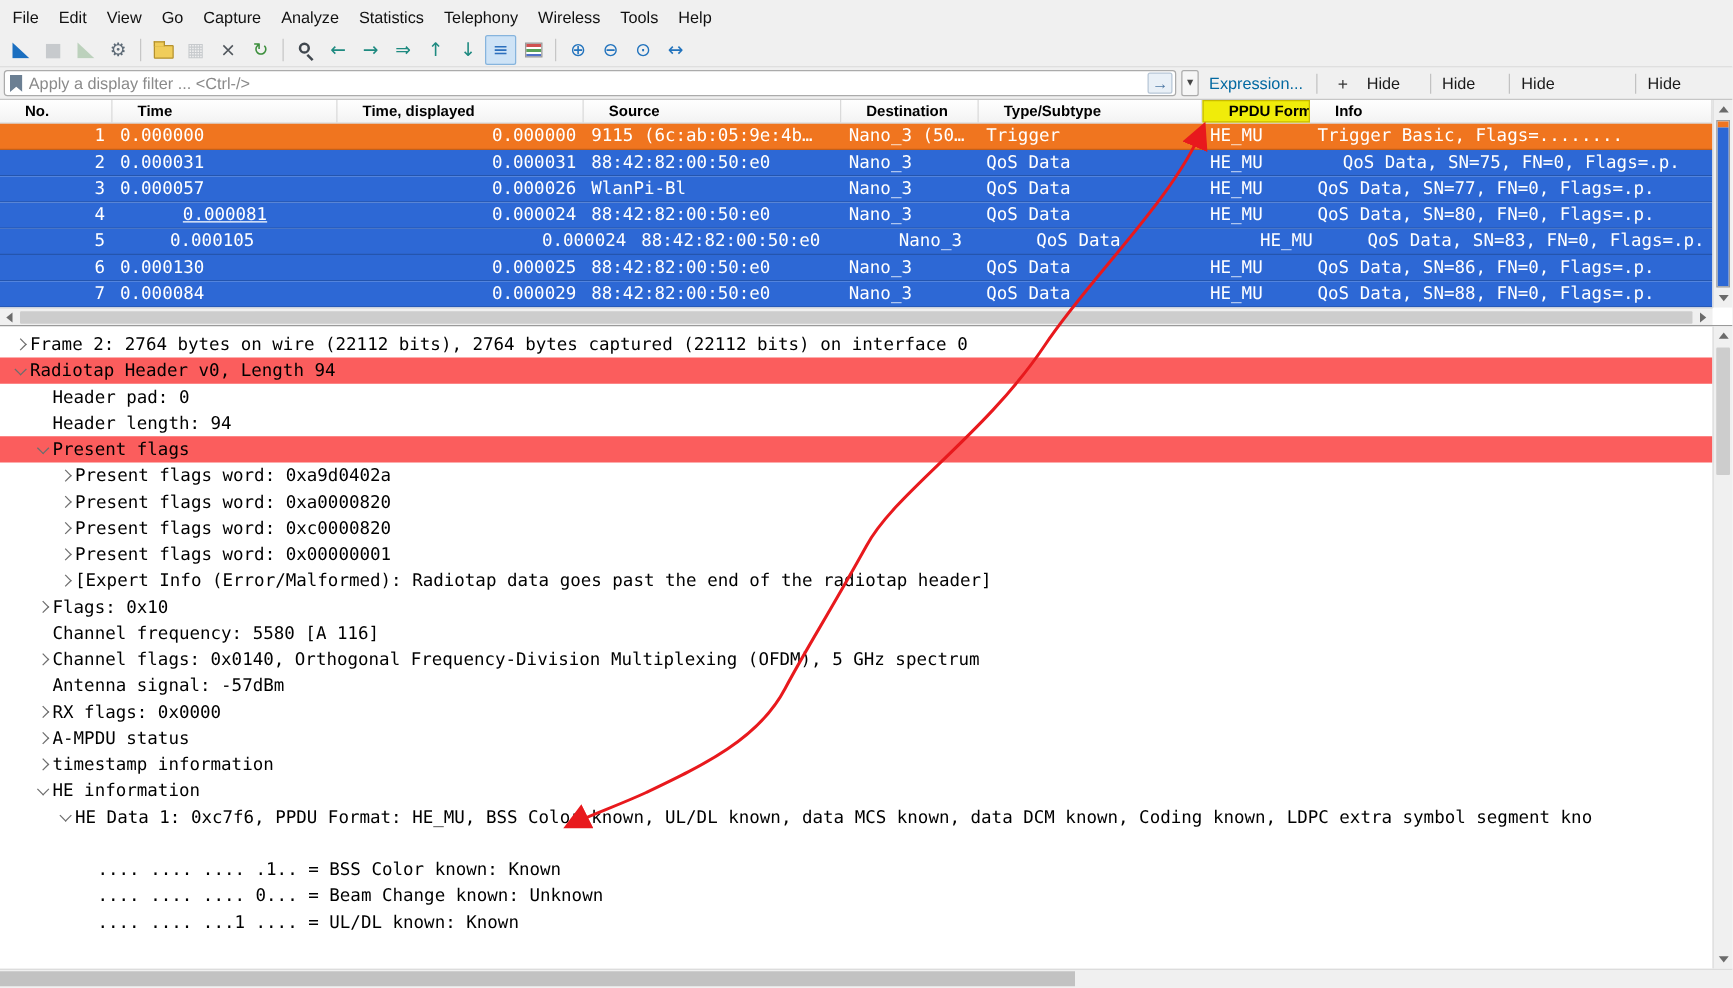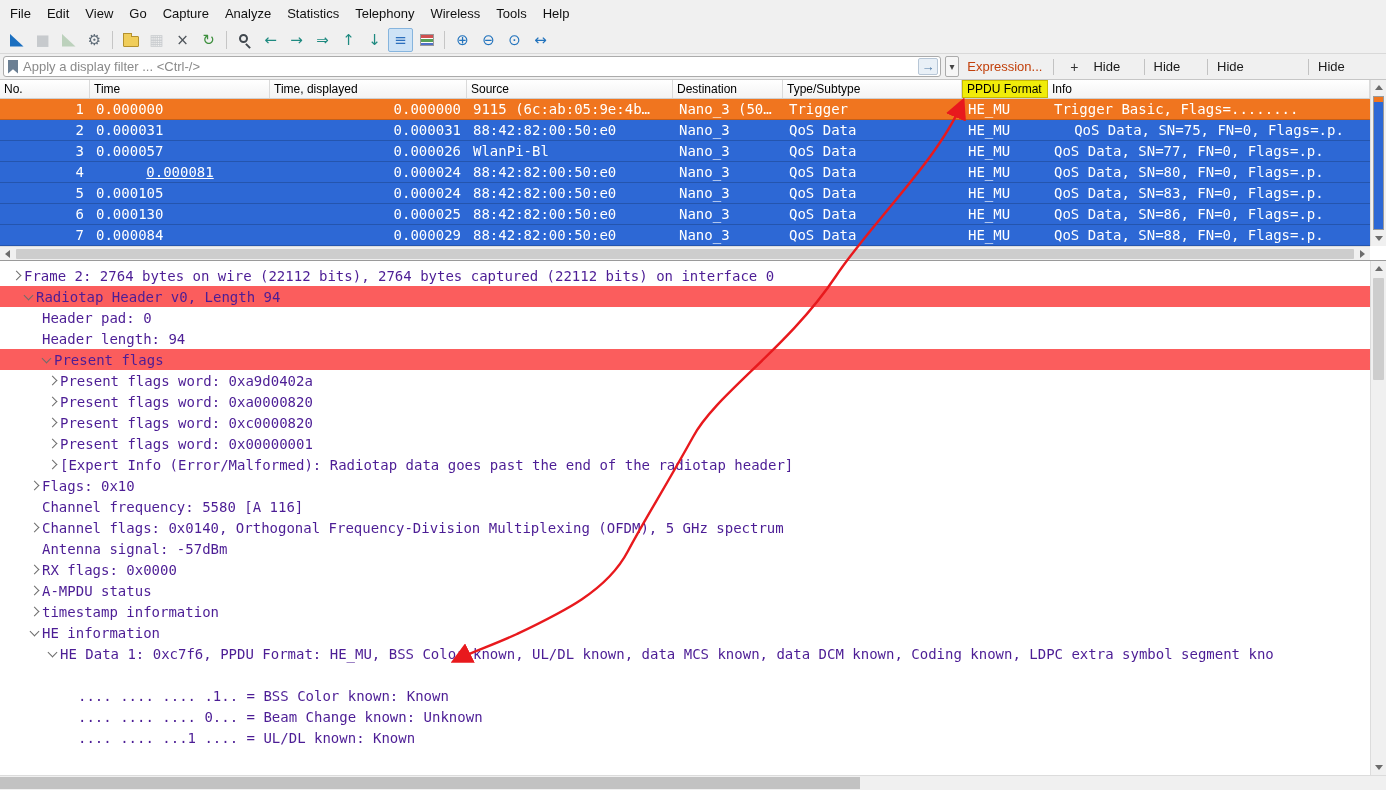--- a/index.html
+++ b/index.html
@@ -26,30 +26,30 @@
   .shape-colorize { width:14px; height:12px; background:linear-gradient(#d05050 0 3px,#fff 3px 4px,#58a058 4px 7px,#fff 7px 8px,#5070c8 8px 11px); border:1px solid #9a9a9a; }
 
   
   .filterbar { height:26px; display:flex; align-items:center; background:#f0f0f0; border-bottom:1px solid #c6c6c6; padding:2px 6px 2px 3px; font-size:13px; gap:4px; }
   .filter-input-wrap { display:flex; align-items:center; flex:0 0 938px; height:21px; background:#fff; border:1px solid #ababab; border-radius:3px; padding:0 2px 0 4px; gap:5px; }
   .shape-bookmark { flex:0 0 10px; width:10px; height:14px; background:#6b7f93; clip-path:polygon(0 0,100% 0,100% 100%,50% 70%,0 100%); }
   .filter-input { flex:1; border:none; outline:none; font-size:13px; color:#222; background:transparent; font-family:inherit; }
   .filter-input::placeholder { color:#8a8a8a; }
   .apply-btn { flex:0 0 20px; height:17px; display:flex; align-items:center; justify-content:center; border:1px solid #b7c6d6; background:#e9f0f7; color:#4f79a6; border-radius:2px; font-size:13px; }
   .caret-btn { width:17px; height:21px; display:flex; align-items:center; justify-content:center; border:1px solid #ababab; background:#f6f6f6; border-radius:2px; font-size:10px; color:#444; }
-  .expr-label { padding:0 4px; color:#c2410c; }
+  .expr-label { padding:0 4px; color:#0369a1; }
   .fb-spacer { flex:1; }
   .fb-sep { width:1px; height:16px; background:#c2c2c2; margin:0 3px; }
   .add-btn { padding:0 5px; font-size:14px; color:#333; }
   .fbtn { padding:0 6px; height:20px; line-height:20px; color:#1a1a1a; }
 
   
   .packet-list { position:relative; height:180px; background:#fff; overflow:hidden; }
   .pl-header { display:flex; height:19px; background:linear-gradient(#ffffff,#f3f3f3); border-bottom:1px solid #cfcfcf; font-size:12px; color:#000; width:1370px; }
-  .pl-hcell { flex:0 0 auto; border-right:1px solid #dadada; padding:0 4px; line-height:18px; white-space:nowrap; overflow:hidden; }
+  .pl-hcell { flex:0 0 auto; border-right:1px solid #dadada; padding:0 20px; line-height:18px; white-space:nowrap; overflow:hidden;font-weight:bold; }
   .pl-hcell.hl-yellow { background:var(--c-yellow); border:1px solid #c8bb00; line-height:17px; }
   .pl-body { width:1370px; }
   .pl-row { display:flex; height:21px; font-family:"DejaVu Sans Mono","Liberation Mono",monospace; font-size:14px; color:#fff; white-space:nowrap; }
   .pl-row.orange { background:var(--c-orange); box-shadow:inset 0 -1px 0 rgba(0,0,0,.18); }
   .pl-row.blue { background:var(--c-blue); box-shadow:inset 0 -1px 0 rgba(0,0,0,.18); }
   .pl-cell { flex:0 0 auto; padding:0 6px; line-height:21px; overflow:hidden; }
 
   
   .pl-vscroll { position:absolute; right:0; top:0; bottom:14px; width:16px; background:#f0f0f0; border-left:1px solid #dcdcdc; display:flex; flex-direction:column; }
   .sb-arrow { height:15px; display:flex; align-items:center; justify-content:center; }
@@ -59,23 +59,23 @@
   .tri-right { width:0; height:0; border-top:4px solid transparent; border-bottom:4px solid transparent; border-left:5px solid #6b6b6b; }
   .minimap { flex:1; margin:1px 2px; border:1px solid #9a9a9a; display:flex; flex-direction:column; overflow:hidden; }
   .mini-orange { height:5px; background:var(--c-orange); }
   .mini-blue { flex:1; background:var(--c-blue); }
   .pl-hscroll { position:absolute; left:0; right:16px; bottom:0; height:14px; background:#f0f0f0; border-top:1px solid #dcdcdc; display:flex; align-items:center; }
   .h-arrow { width:15px; height:13px; display:flex; align-items:center; justify-content:center; }
   .h-thumb { flex:1; height:10px; background:#cdcdcd; border-radius:1px; margin:0 1px; }
 
   
   .detail { position:relative; height:515px; background:#fff; border-top:1px solid #9a9a9a; overflow:hidden; }
-  .detail-tree { position:absolute; left:0; top:4px; width:1370px; font-family:"DejaVu Sans Mono","Liberation Mono",monospace; font-size:14px; color:#4c1d95; }
+  .detail-tree { position:absolute; left:0; top:4px; width:1370px; font-family:"DejaVu Sans Mono","Liberation Mono",monospace; font-size:14px; color:#000000; }
   .dline { display:flex; align-items:center; height:21px; white-space:pre; overflow:hidden; }
-  .dline.error { background:var(--c-error);padding-left:12px; }
+  .dline.error { background:var(--c-error); }
   .dspacer { flex:0 0 auto; height:1px; }
   .chev-box { flex:0 0 16px; display:flex; align-items:center; justify-content:center; }
   .chev { display:inline-block; width:7px; height:7px; border-right:1.6px solid #6d6d6d; border-bottom:1.6px solid #6d6d6d; }
   .chev.collapsed { transform:rotate(-45deg); }
   .chev.expanded { transform:rotate(45deg); margin-top:-3px; }
   .dtext-wrap { white-space:pre; }
   .dline.selected .dtext-wrap { background:var(--c-sel); flex:1; }
   .yhl { background:var(--c-yellow); border-radius:8px; padding:0 3px; }
   .detail-vscroll { position:absolute; right:0; top:0; bottom:0; width:16px; background:#f0f0f0; border-left:1px solid #dcdcdc; display:flex; flex-direction:column; }
   .dv-track { flex:1; position:relative; }
@@ -242,21 +242,21 @@
           <div class="pl-cell" style="width: 180px; text-align: center; text-decoration: underline;">0.000081</div>
           <div class="pl-cell" style="width: 197px; text-align: right;">0.000024</div>
           <div class="pl-cell" style="width: 206px; text-align: left;">88:42:82:00:50:e0</div>
           <div class="pl-cell" style="width: 110px; text-align: left;">Nano_3</div>
           <div class="pl-cell" style="width: 179px; text-align: left;">QoS Data</div>
           <div class="pl-cell" style="width: 86px; text-align: left;">HE_MU</div>
           <div class="pl-cell" style="width: 322px; text-align: left;">QoS Data, SN=80, FN=0, Flags=.p.</div>
         </div>
         <div class="pl-row blue">
           <div class="pl-cell" style="width: 90px; text-align: right;">5</div>
-          <div class="pl-cell" style="width: 180px; text-align: left;">0.000105</div>
+          <div class="pl-cell" style="width: 180px; text-align: left; margin-left: 40px;">0.000105</div>
           <div class="pl-cell" style="width: 197px; text-align: right;">0.000024</div>
           <div class="pl-cell" style="width: 206px; text-align: left;">88:42:82:00:50:e0</div>
           <div class="pl-cell" style="width: 110px; text-align: left;">Nano_3</div>
           <div class="pl-cell" style="width: 179px; text-align: left;">QoS Data</div>
           <div class="pl-cell" style="width: 86px; text-align: left;">HE_MU</div>
           <div class="pl-cell" style="width: 322px; text-align: left;">QoS Data, SN=83, FN=0, Flags=.p.</div>
         </div>
         <div class="pl-row blue">
           <div class="pl-cell" style="width: 90px; text-align: right;">6</div>
           <div class="pl-cell" style="width: 180px; text-align: left;">0.000130</div>

